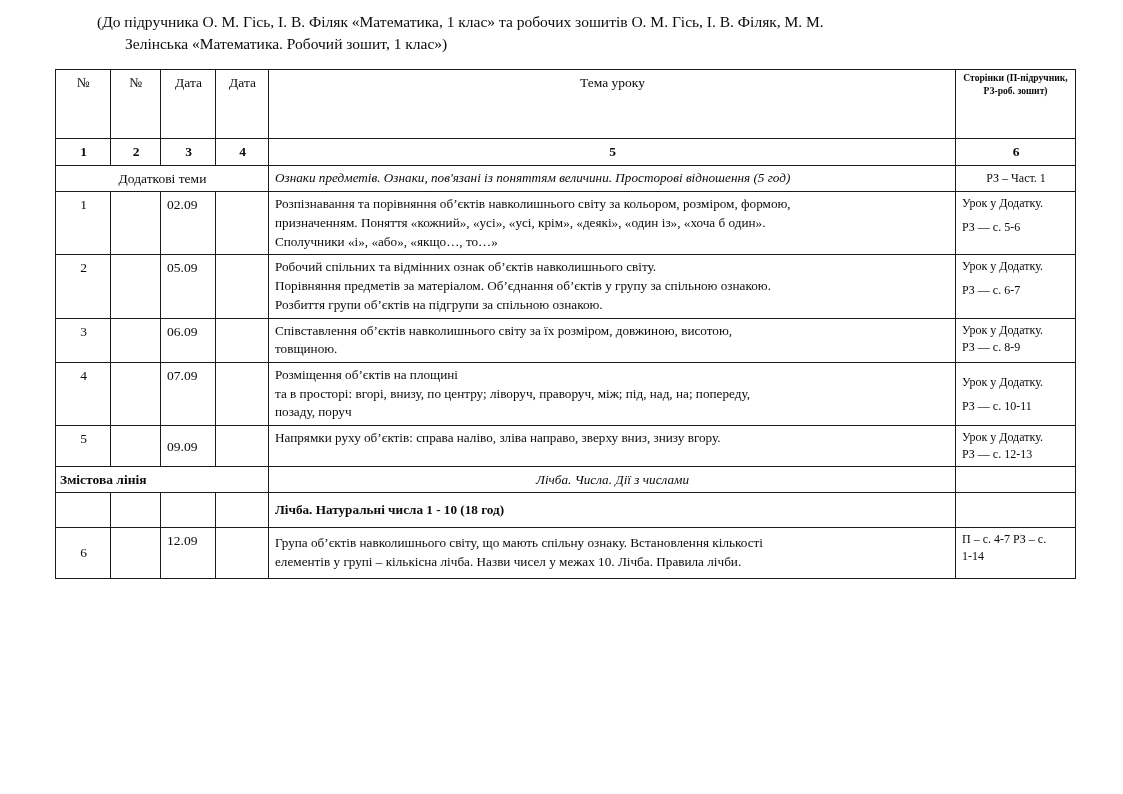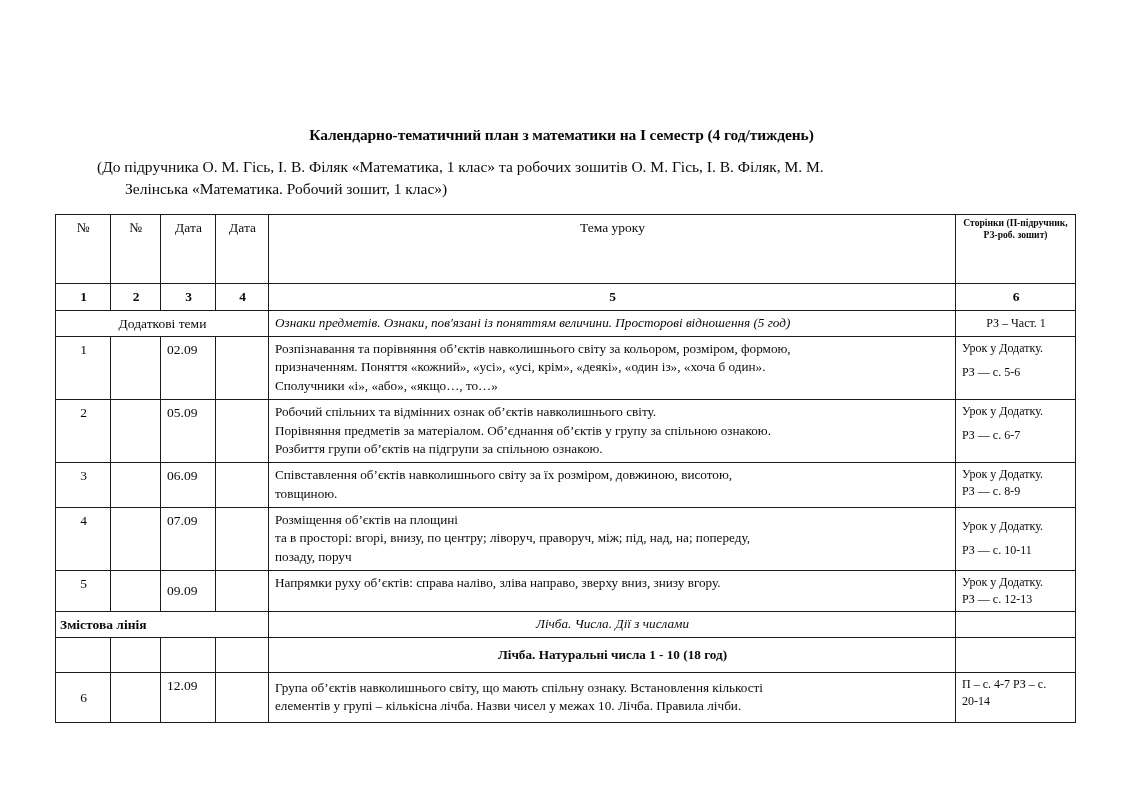--- a/index.html
+++ b/index.html
@@ -103,21 +103,21 @@
     font-weight: bold;
     padding-left: 4px;
   }
   .italic-bold {
     font-style: italic;
     font-weight: normal;
     margin-left: 44px;
   }
   .center { text-align: center; }
   .v-mid { vertical-align: middle; }
-  .bold { font-weight: bold; text-align: center; }
+  .bold { font-weight: bold; }
   .num-cell {
     text-align: center;
     font-size: 13.5px;
   }
   .num-cell.mid { vertical-align: middle; }
   .date-cell {
     text-align: left;
     font-size: 13.5px;
     padding-left: 4px;
   }
@@ -133,21 +133,20 @@
   .pages-cell p { margin: 0; }
   .pages-cell .gap { display: block; height: 7px; }
   .pages-cell.mid { vertical-align: middle; }
   .blank { }
 </style>
 </head>
 <body>
 
 <div class="page">
 
-  <div class="doc-title">Календарно-тематичний план з  математики на I семестр (4 год/тиждень)</div>
 
   <div class="doc-subtitle">
     <span>(До підручника  О. М. Гісь, І. В. Філяк «Математика, 1 клас» та робочих зошитів О. М. Гісь, І. В. Філяк, М. М.</span>
     <span class="l2">Зелінська «Математика.  Робочий зошит, 1 клас»)</span>
   </div>
 
   <table class="plan">
     <colgroup>
       <col class="c1">
         <col class="c2">
@@ -281,20 +280,20 @@
         <td class="num-cell mid">6</td>
         <td class="num-cell"></td>
         <td class="date-cell center">12.09</td>
         <td class="date-cell"></td>
         <td class="theme-cell" style="padding-top:6px;padding-bottom:6px;">
           <p>Група об’єктів навколишнього світу, що мають спільну ознаку. Встановлення  кількості</p>
           <p>елементів у групі – кількісна лічба. Назви чисел у межах 10. Лічба. Правила лічби.</p>
         </td>
         <td class="pages-cell">
           <p>П – с. 4-7 РЗ – с.</p>
-          <p>20-14</p>
+          <p>1-14</p>
         </td>
       </tr>
 
     </tbody>
   </table>
 
 </div>
 
 </body></html>

